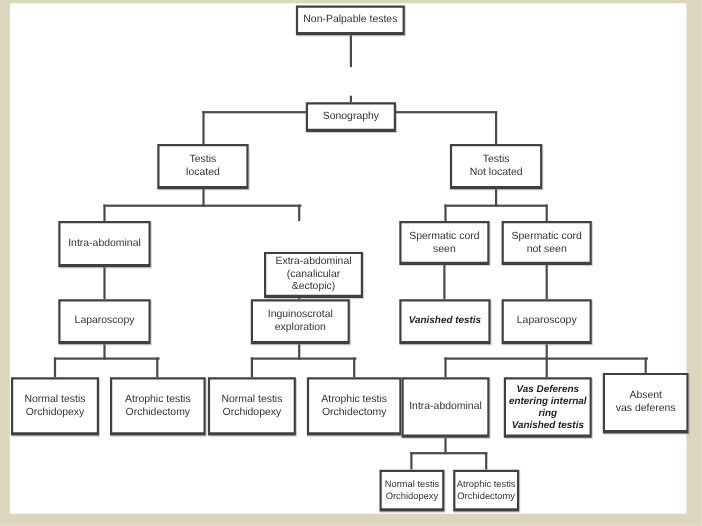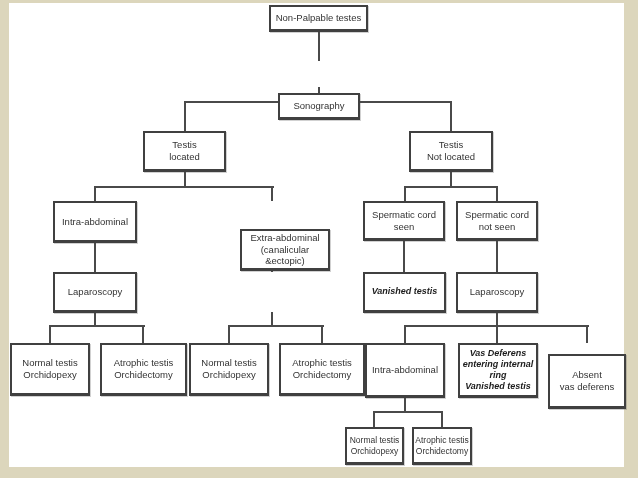--- a/index.html
+++ b/index.html
@@ -33,21 +33,21 @@
   .n9 {left:53px; top:272px;width:84px;height:41px;}
   .n10{left:228px;top:272px;width:90px;height:41px;}
   .n11{left:363px;top:272px;width:83px;height:41px;}
   .n12{left:456px;top:272px;width:82px;height:41px;}
   .n13{left:10px; top:343px;width:80px;height:53px;}
   .n14{left:100px;top:343px;width:87px;height:53px;}
   .n15{left:189px;top:343px;width:80px;height:53px;}
   .n16{left:279px;top:343px;width:86px;height:53px;}
   .n17{left:365px;top:343px;width:80px;height:55px;}
   .n18{left:458px;top:343px;width:80px;height:55px;}
-  .n19{left:548px;top:354px;width:78px;height:55px;}
+  .n19{left:548px;top:339px;width:78px;height:55px;}
   .n20{left:345px;top:427px;width:59px;height:38px;}
   .n21{left:412px;top:427px;width:60px;height:38px;}
 </style>
 </head>
 <body>
 
 <div class="frame">
   <div class="canvas"></div>
 
   <div class="vl" style="left:318px;top:31px;height:30px"></div>
@@ -92,20 +92,22 @@
   <div class="node n4">Testis
 Not located</div>
   <div class="node n5">Intra-abdominal</div>
   <div class="node n6">Extra-abdominal
 (canalicular &amp;ectopic)</div>
   <div class="node n7">Spermatic cord
 seen</div>
   <div class="node n8">Spermatic cord
 not seen</div>
   <div class="node n9">Laparoscopy</div>
+  <div class="node n10">Inguinoscrotal
+exploration</div>
   <div class="node n11 bold">Vanished testis</div>
   <div class="node n12">Laparoscopy</div>
   <div class="node n13">Normal testis
 Orchidopexy</div>
   <div class="node n14">Atrophic testis
 Orchidectomy</div>
   <div class="node n15">Normal testis
 Orchidopexy</div>
   <div class="node n16">Atrophic testis
 Orchidectomy</div>

